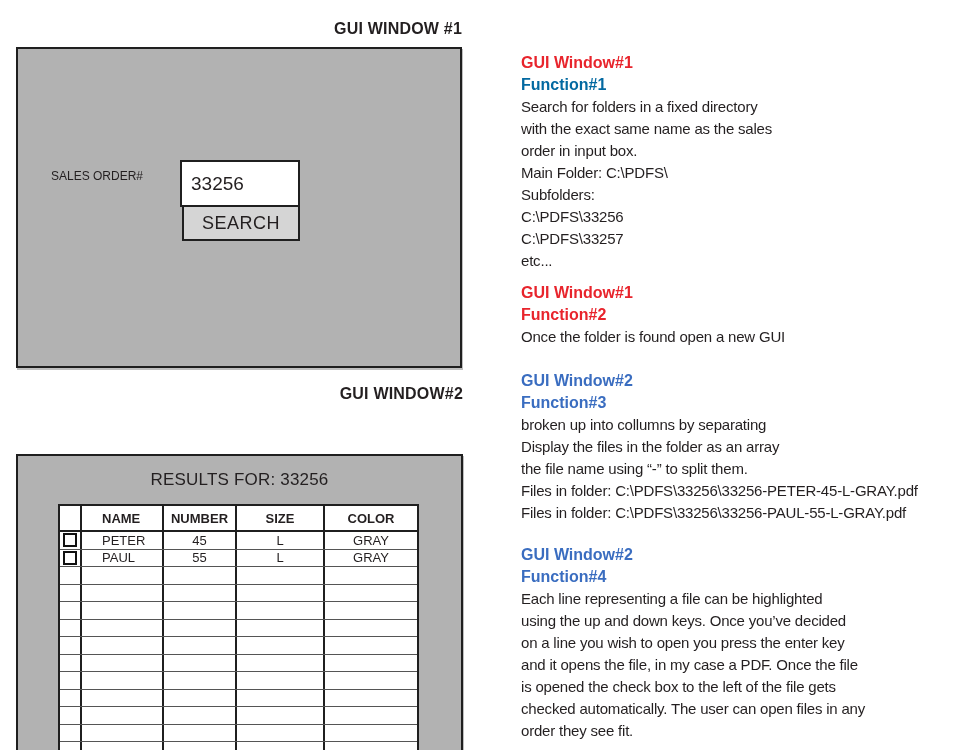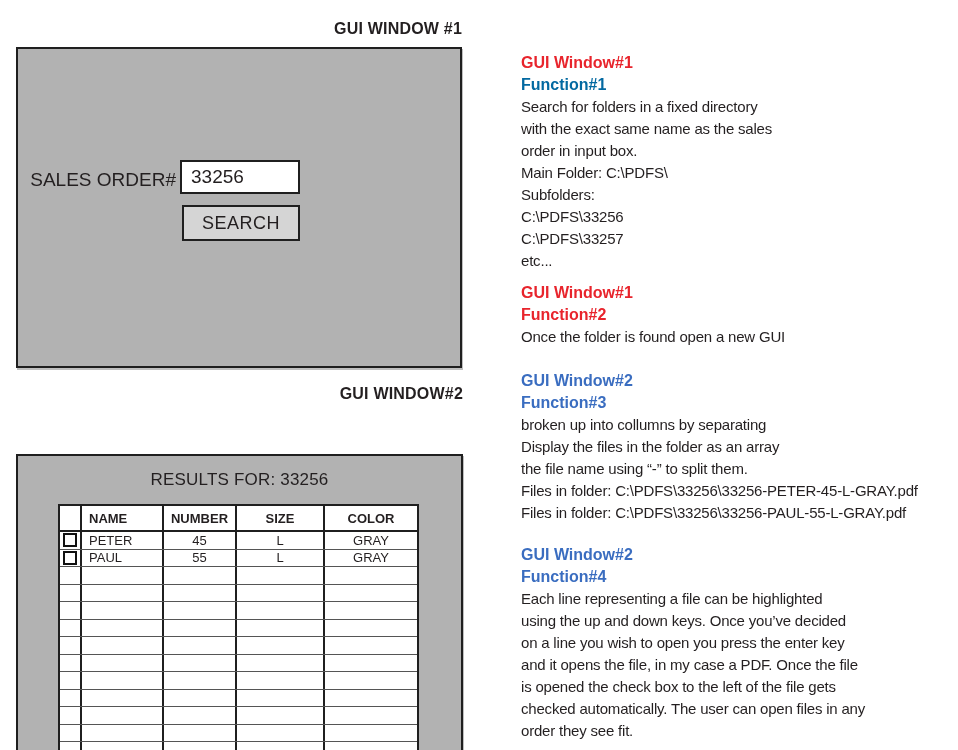--- a/index.html
+++ b/index.html
@@ -25,25 +25,25 @@
   .panel{
     position:absolute;left:16px;background:var(--panel);
     border:2px solid var(--border);box-sizing:border-box;
     box-shadow:1px 2px 0 rgba(0,0,0,.25);
   }
   #panel1{top:47px;width:446px;height:321px;}
   #panel2{top:410px;width:447px;height:322px;margin-top:44px;}
 
   
   .so-label{
-    position:absolute;left:0;top:120px;width:158px;text-align:right;
-    font-size:19px;font-weight:400;white-space:nowrap;
+    position:absolute;left:0;top:120px;width:158px;text-align:center;
+    font-size:12px;font-weight:400;white-space:nowrap;
   }
   .so-input{
-    position:absolute;left:162px;top:111px;width:120px;height:34px;
+    position:absolute;left:162px;top:111px;width:120px;height:47px;
     box-sizing:border-box;background:#ffffff;border:2px solid var(--border);
     font-family:inherit;font-size:19px;color:var(--ink);
     padding:0 0 0 9px;outline:none;border-radius:0;
   }
   .search-btn{
     position:absolute;left:164px;top:156px;width:118px;height:36px;
     box-sizing:border-box;background:var(--button);border:2px solid var(--border);
     text-align:center;line-height:32px;font-size:18px;letter-spacing:.5px;
     cursor:default;
   }
@@ -55,21 +55,21 @@
   }
   .rtable{
     position:absolute;left:40px;top:48px;width:361px;height:249px;
     box-sizing:border-box;background:#ffffff;border:2px solid var(--border);
     overflow:hidden;font-size:13px;
   }
   .trow{display:flex;height:17.5px;border-bottom:1px solid #555;align-items:center;box-sizing:border-box;}
   .trow.header{height:26px;border-bottom:2px solid var(--border);font-weight:700;}
   .tcell{height:100%;box-sizing:border-box;display:flex;align-items:center;overflow:hidden;}
   .c0{width:22px;border-right:2px solid var(--border);justify-content:center;}
-  .c1{width:82px;border-right:2px solid var(--border);padding-left:7px;}
+  .c1{width:82px;border-right:2px solid var(--border);padding-left:20px;}
   .c2{width:73px;border-right:2px solid var(--border);justify-content:center;}
   .c3{width:88px;border-right:2px solid var(--border);justify-content:center;}
   .c4{flex:1;justify-content:center;}
   .chk{
     width:10px;height:10px;border:2px solid #111;background:#fff;display:block;
   }
 
   
   .ann{position:absolute;left:521px;white-space:nowrap;}
   .ann .hline{font-size:16px;font-weight:700;line-height:22px;}

